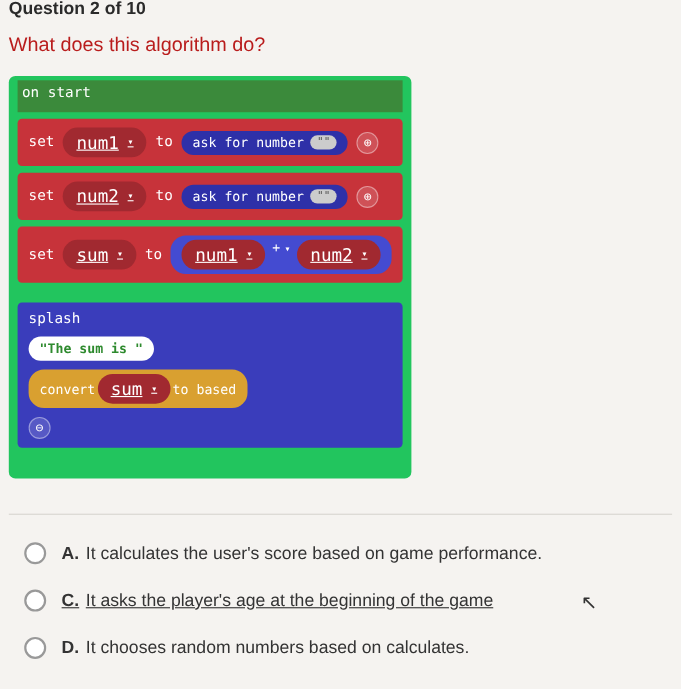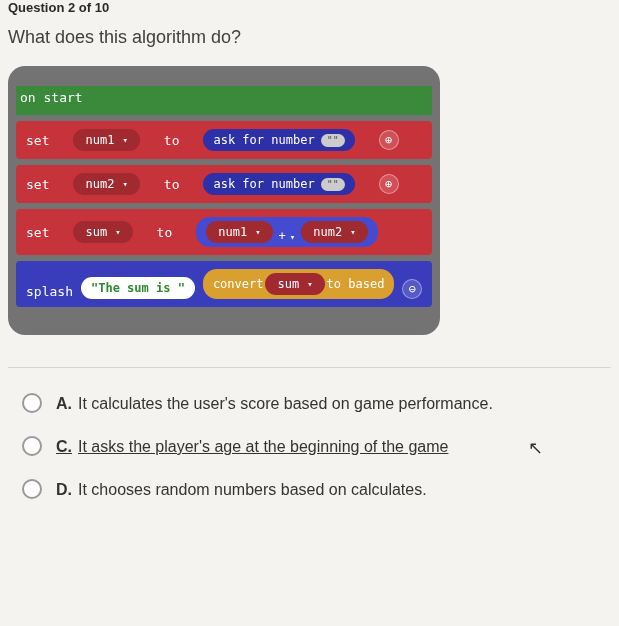--- a/index.html
+++ b/index.html
@@ -4,29 +4,29 @@
 <style>
   * { box-sizing: border-box; margin: 0; padding: 0; }
   body {
     font-family: -apple-system, BlinkMacSystemFont, "Segoe UI", Arial, sans-serif;
     background: #f5f3f0;
     width: 619px;
     height: 626px;
     padding: 0 8px;
     color: #333;
   }
-  .q-header { font-weight: 700; color: #2a2a2a; font-size: 13px; margin-bottom: 12px; }
-  .q-text { font-size: 18px; color: #404040; margin-bottom: 18px; }
+  .q-header { font-weight: 700; color: #2a2a2a; font-size: 16px; margin-bottom: 12px; }
+  .q-text { font-size: 18px; color: #b91c1c; margin-bottom: 18px; }
   .blocks-area { margin-bottom: 20px; font-family: "Consolas","Monaco",monospace; font-size: 13px; color:#fff; }
-  .green-wrap { background:#737373; border-radius:17px; padding:20px 8px 28px 8px; display:inline-block; }
+  .green-wrap { background:#22c55e; border-radius:6px; padding:4px 8px 28px 8px; display:inline-block; }
   .on-start { background:#3b8a3b; color:#fff; padding:4px 10px 10px 4px; font-weight:500; }
-  .red-block { background:#c7333a; border-radius:4px; padding:8px 10px; margin:6px 0 0 0; display:flex; align-items:center; gap:24px; position:relative; }
-  .blue-block { background:#3a3dbb; border-radius:4px; padding:8px 10px; margin:6px 0 0 0; display:flex; align-items:flex-end; gap:8px; flex-wrap:wrap; }
-  .pill-dark { background:#a12930; border-radius:14px; padding:4px 12px; display:inline-flex; align-items:center; gap:4px; color:#fff; font-size:12px; }
-  .pill-blue { background:#2e30a8; border-radius:14px; padding:4px 10px; display:inline-flex; align-items:flex-end; gap:6px; color:#fff; font-size:12px; }
+  .red-block { background:#c7333a; border-radius:4px; padding:8px 10px; margin:6px 0 0 0; display:flex; align-items:center; gap:8px; position:relative; }
+  .blue-block { background:#3a3dbb; border-radius:4px; padding:8px 10px; margin:18px 0 0 0; display:flex; align-items:flex-start; gap:8px; flex-wrap:wrap;flex-direction:column; }
+  .pill-dark { background:#a12930; border-radius:14px; padding:4px 12px; display:inline-flex; align-items:center; gap:4px; color:#fff; font-size:16px;text-decoration:underline; }
+  .pill-blue { background:#2e30a8; border-radius:14px; padding:4px 10px; display:inline-flex; align-items:flex-start; gap:6px; color:#fff; font-size:12px; }
   .pill-white { background:#fff; color:#2e8a2e; border-radius:14px; padding:4px 10px; display:inline-flex; align-items:center; font-size:12px; font-weight:600;}
   .pill-orange { background:#d9a030; border-radius:14px; padding:4px 10px; display:inline-flex; align-items:center; gap:2px; color:#fff; font-size:12px; }
   .small-grey { background:#ccc; color:#555; border-radius:10px; padding:1px 6px; font-size:10px; }
   .circ-btn { width:20px; height:20px; border-radius:50%; background:rgba(255,255,255,.15); border:1px solid rgba(255,255,255,.4); display:inline-flex; align-items:center; justify-content:center; font-size:12px; color:#fff; cursor:pointer; }
   .dd::after { content:"▾"; margin-left:4px; font-size:9px; }
   hr.sep { border:none; border-top:1px solid #d8d5d0; margin:32px 0 24px; }
   .choices { padding-left:14px; }
   .choice { display:flex; align-items:flex-end; gap:14px; margin:22px 0; font-size:16px; color:#333; }
   .radio { width:20px; height:20px; border:2px solid #999; border-radius:50%; flex-shrink:0; margin-top:1px; cursor:pointer; background:#fff; }
   .choice b { margin-right:6px; }

